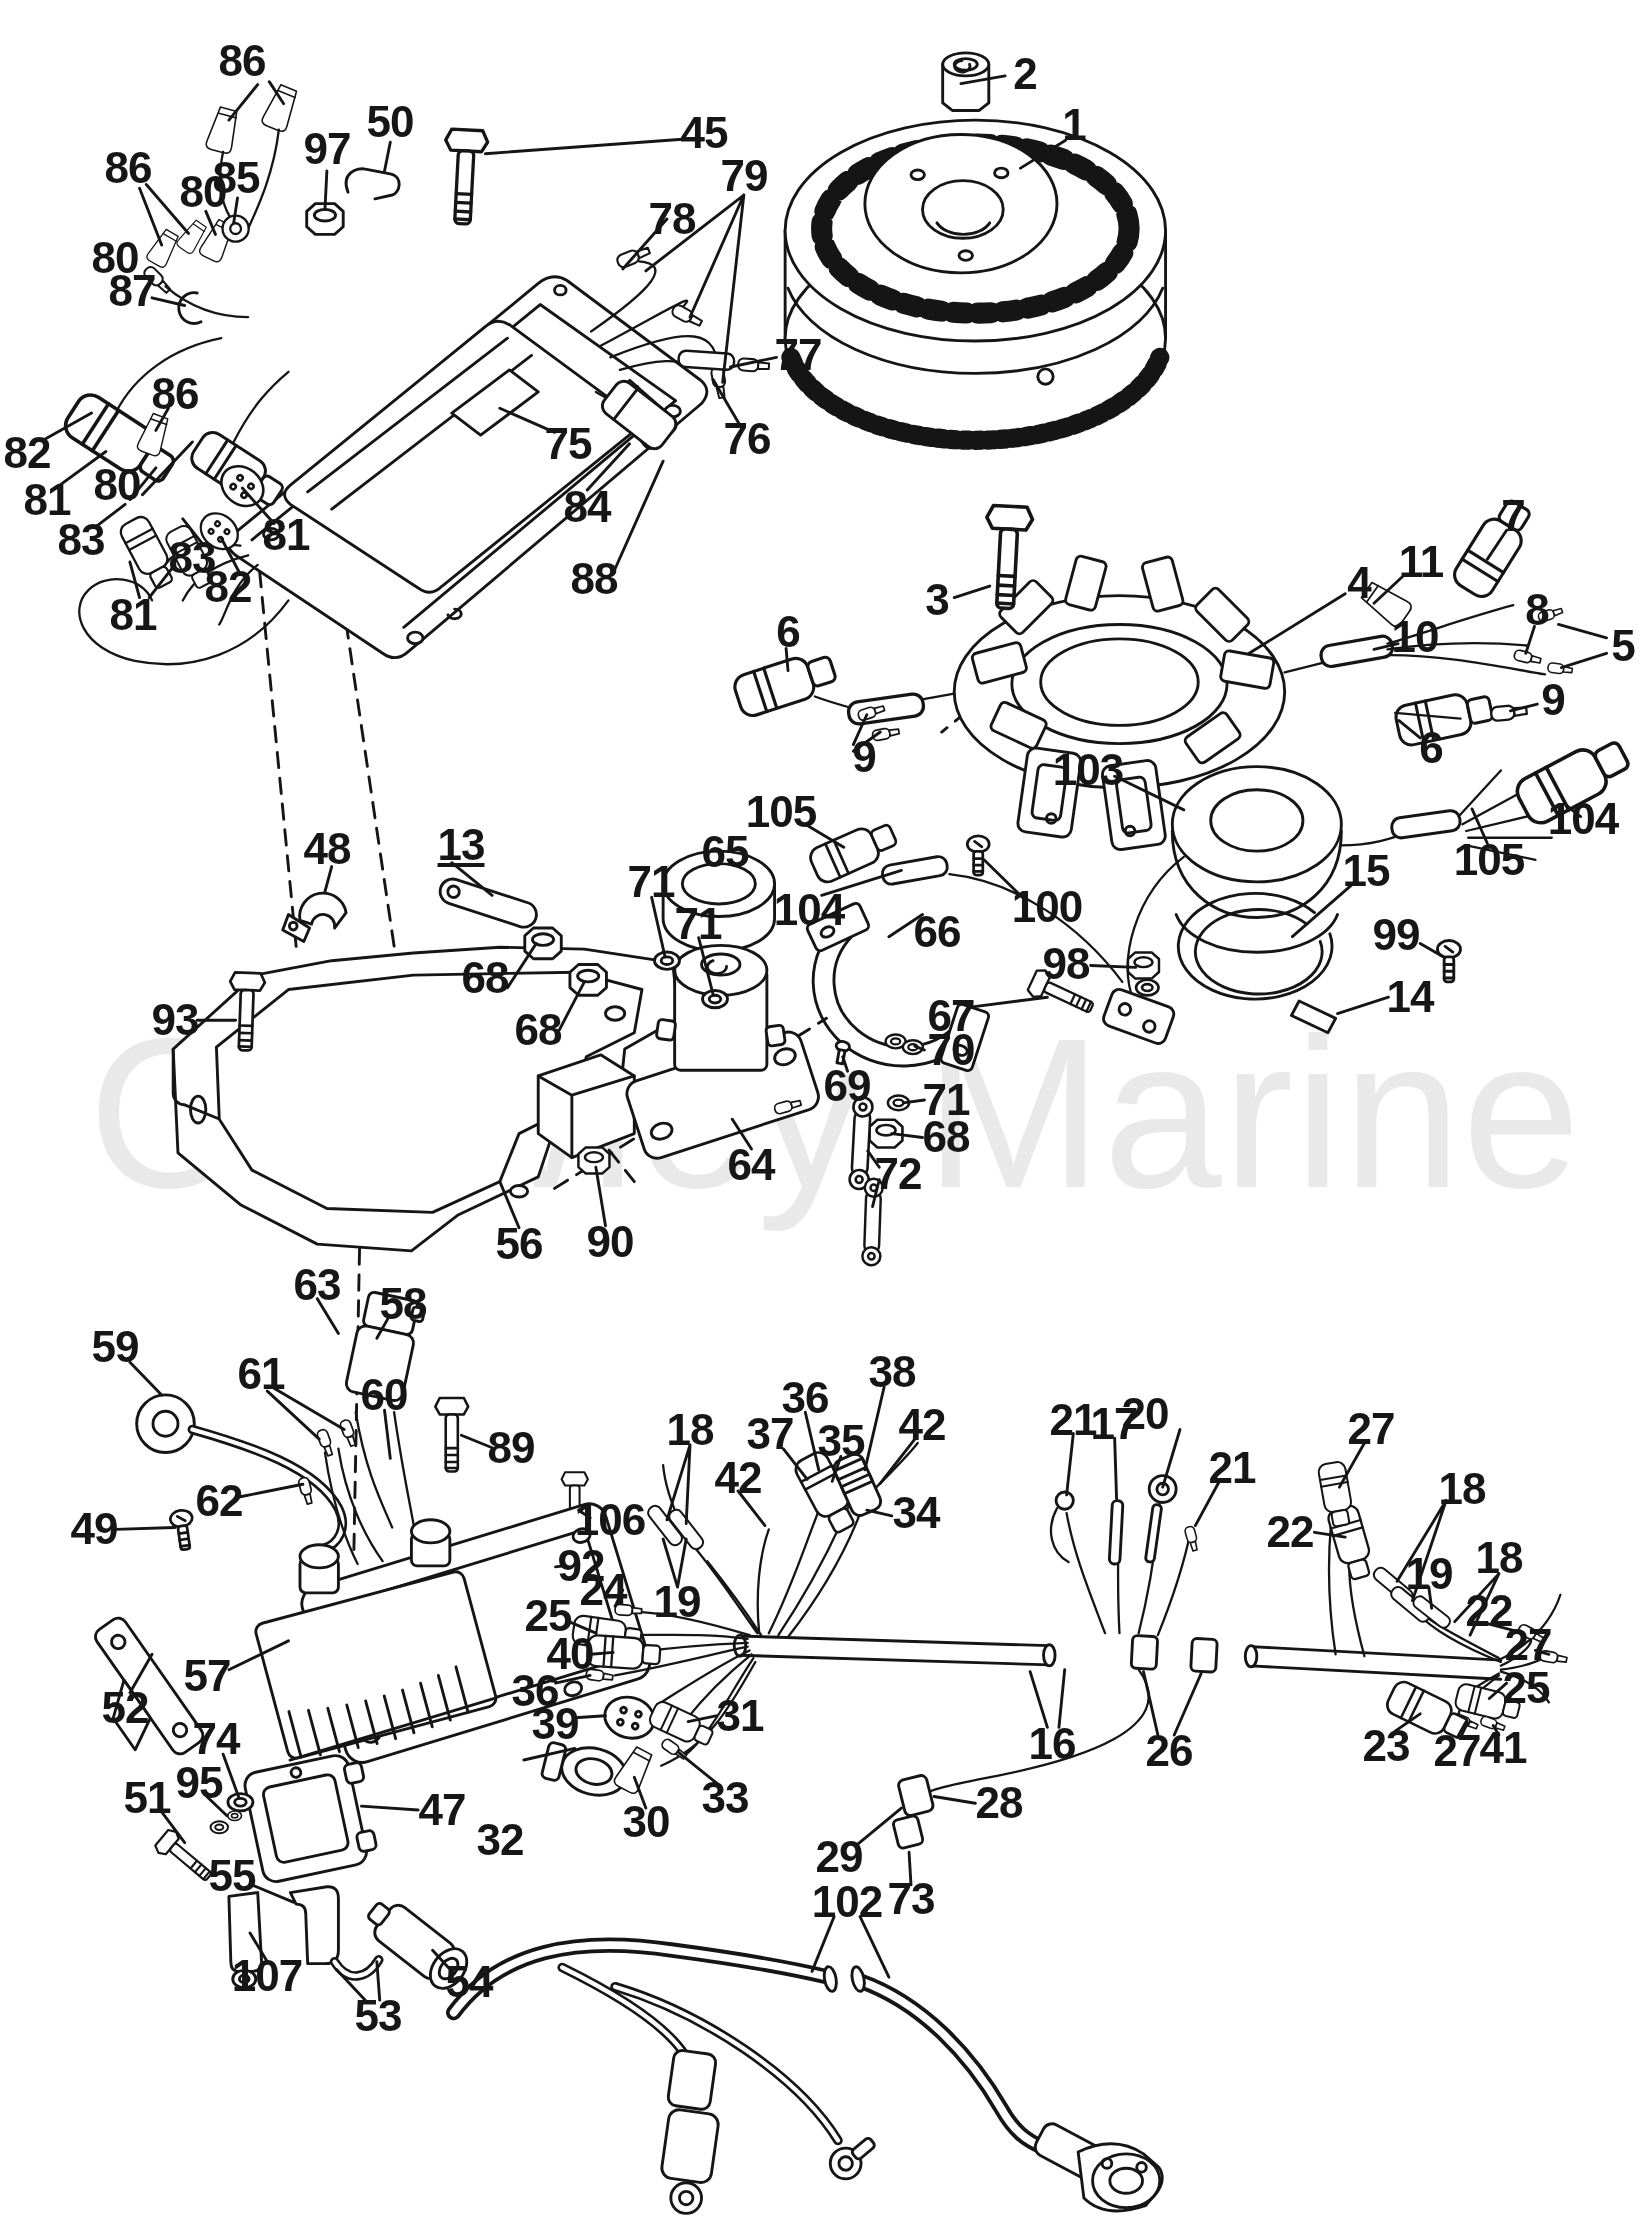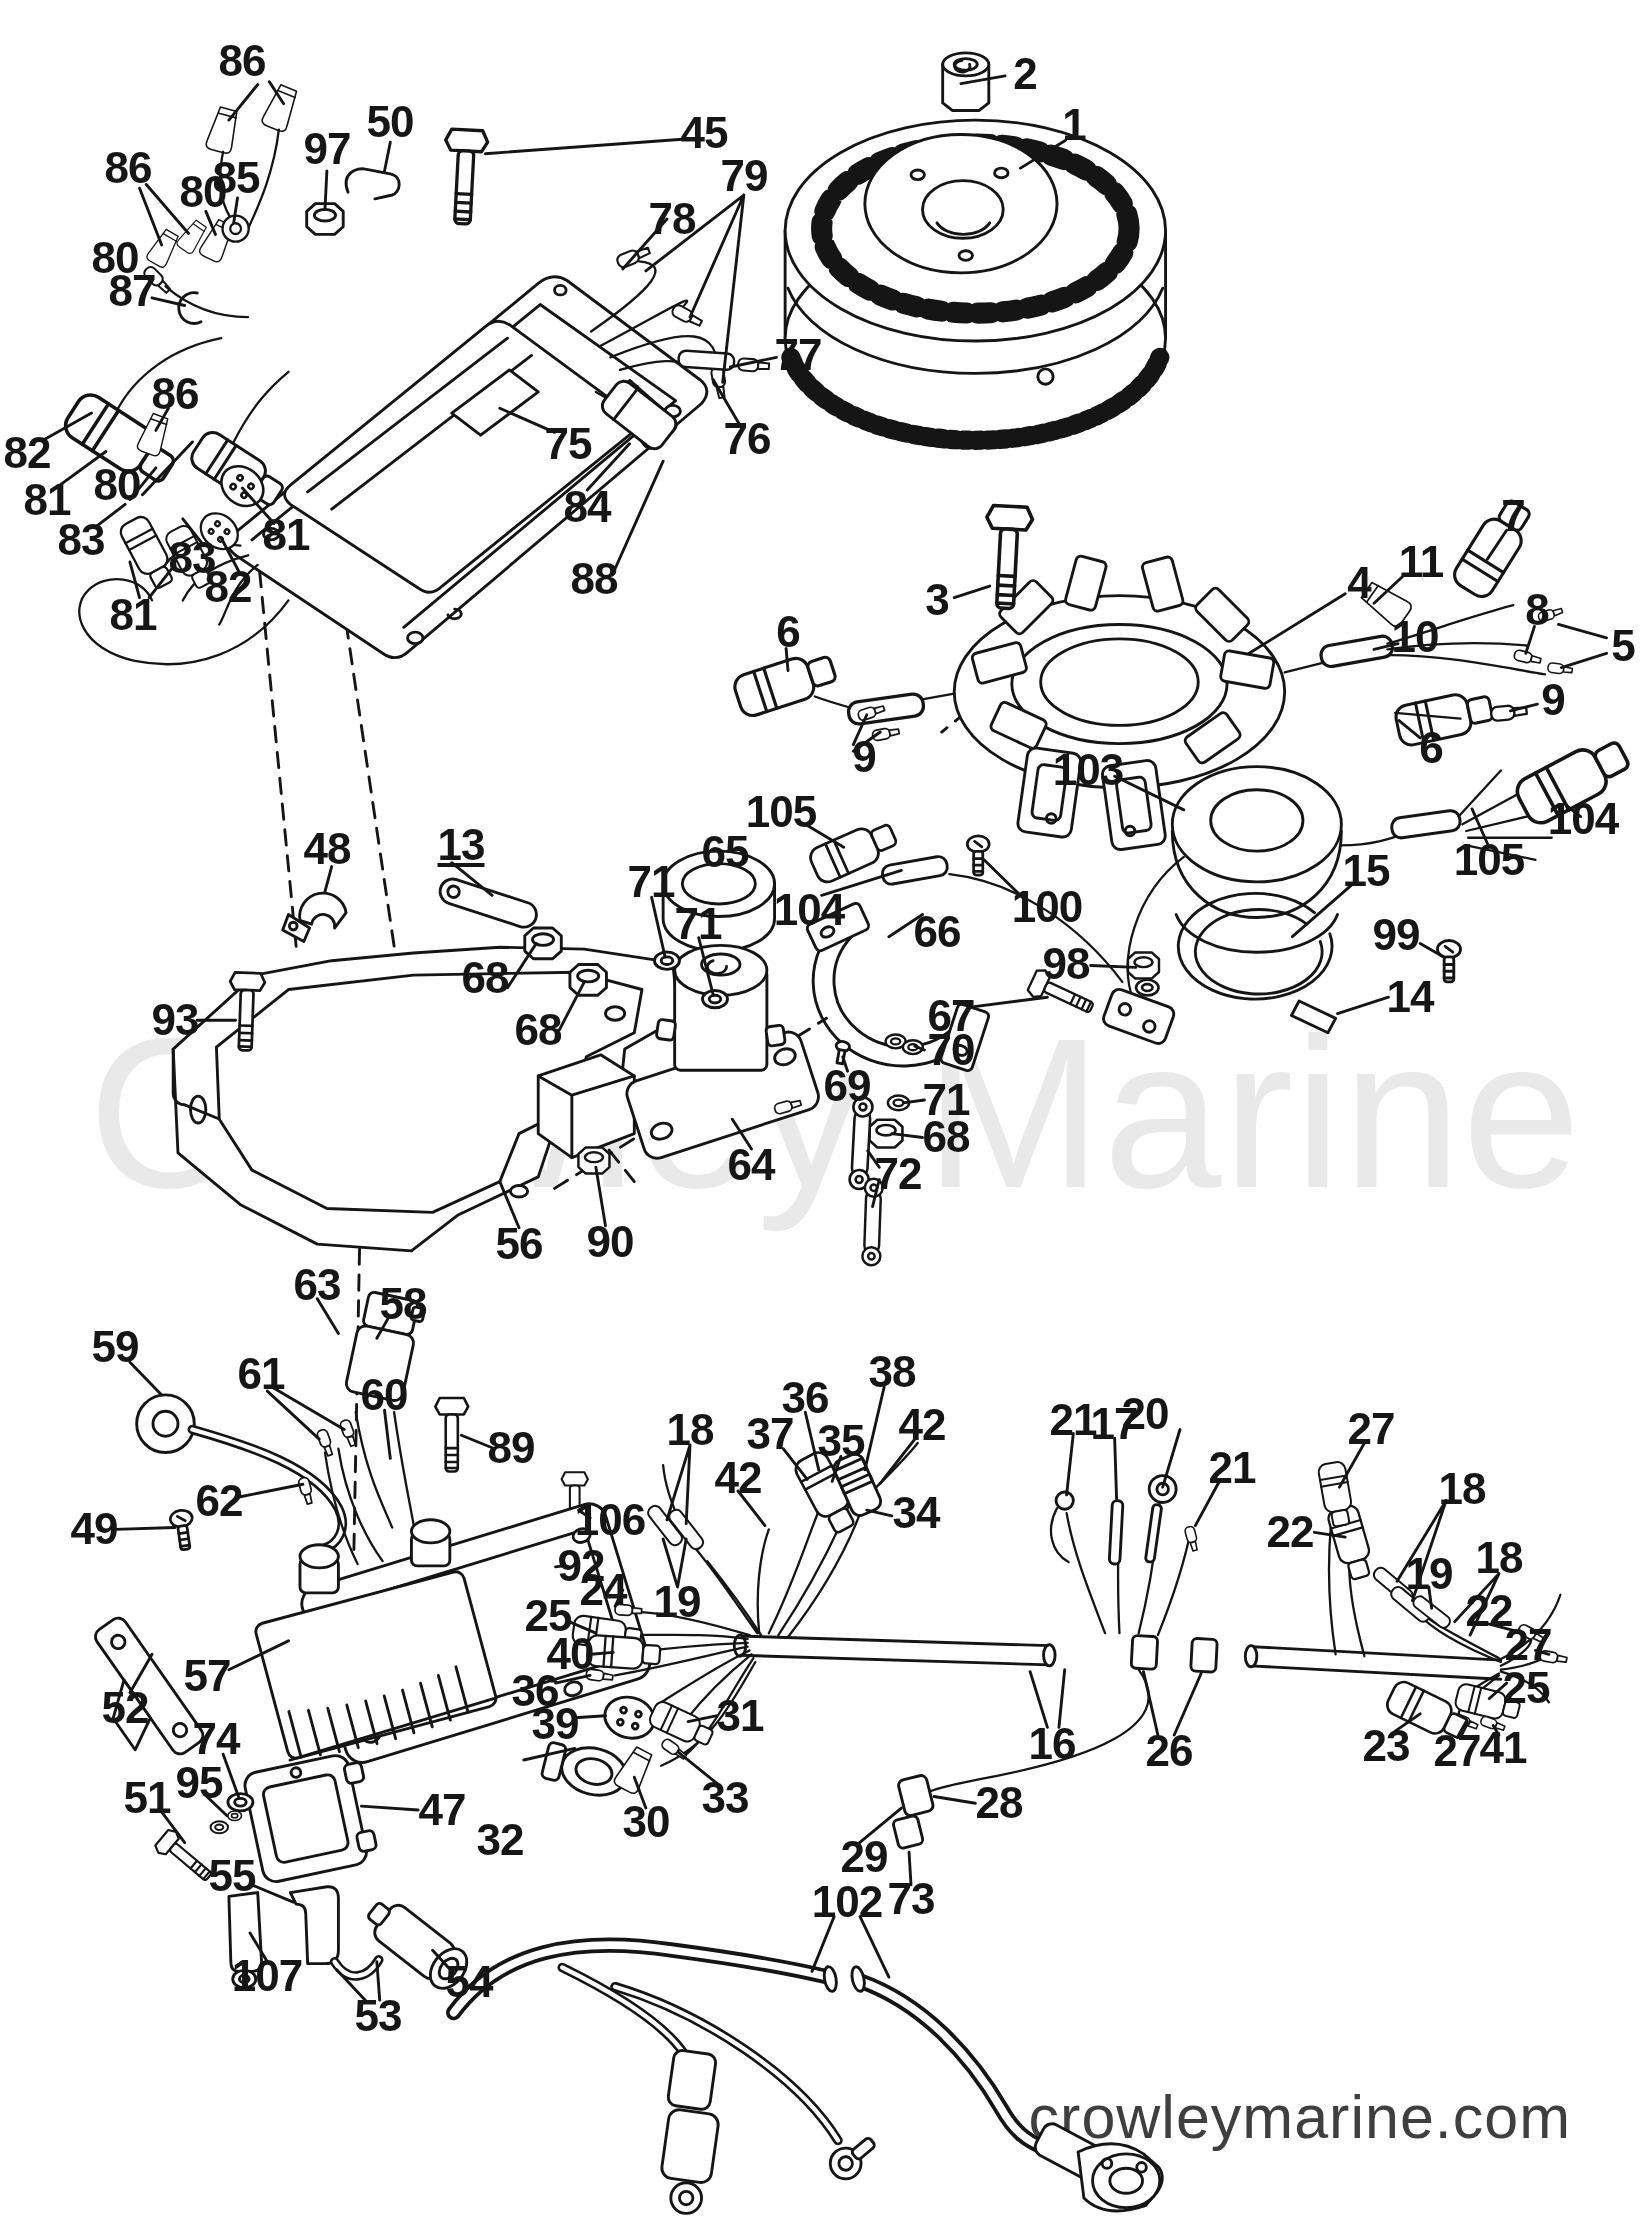--- a/index.html
+++ b/index.html
@@ -41,21 +41,20 @@
     font-weight:700; font-size:44px; letter-spacing:-1px;
     color:#161616; white-space:nowrap; line-height:1;
   }
 </style>
 </head>
 <body>
 
 <div class="stage">
 
   <div class="watermark">Crowley Marine</div>
-  <div class="site-credit">crowleymarine.com</div>
 
   <svg class="art" width="1650" height="2224" viewBox="0 0 1717 2315">
     <defs>
       <g id="sym-nut">
           <path class="wf" d="M-19 -8 L-10 -16 L10 -16 L19 -8 L19 8 L10 16 L-10 16 L-19 8 Z"></path>
           <ellipse class="wf" cx="0" cy="-4" rx="11" ry="6"></ellipse>
         </g>
       <g id="sym-washer">
           <ellipse class="wf" rx="13" ry="9"></ellipse>
           <ellipse class="wf" rx="6" ry="4"></ellipse>
@@ -541,21 +540,21 @@
       <div class="callout" style="left: 1489px; top: 1611px;">22</div>
       <div class="callout" style="left: 1386px; top: 1746px;">23</div>
       <div class="callout" style="left: 603px; top: 1574px; margin-top: 16px;">24</div>
       <div class="callout" style="left: 548px; top: 1616px;">25</div>
       <div class="callout" style="left: 1526px; top: 1688px;">25</div>
       <div class="callout" style="left: 1169px; top: 1751px;">26</div>
       <div class="callout" style="left: 1371px; top: 1429px;">27</div>
       <div class="callout" style="left: 1528px; top: 1645px;">27</div>
       <div class="callout" style="left: 1457px; top: 1751px;">27</div>
       <div class="callout" style="left: 999px; top: 1803px;">28</div>
-      <div class="callout" style="left: 839px; top: 1857px; margin-left: 25px;">29</div>
+      <div class="callout" style="left: 839px; top: 1857px;">29</div>
       <div class="callout" style="left: 646px; top: 1822px;">30</div>
       <div class="callout" style="left: 740px; top: 1716px;">31</div>
       <div class="callout" style="left: 500px; top: 1840px;">32</div>
       <div class="callout" style="left: 725px; top: 1798px;">33</div>
       <div class="callout" style="left: 916px; top: 1513px;">34</div>
       <div class="callout" style="left: 841px; top: 1441px;">35</div>
       <div class="callout" style="left: 805px; top: 1398px;">36</div>
       <div class="callout" style="left: 535px; top: 1691px;">36</div>
       <div class="callout" style="left: 770px; top: 1434px;">37</div>
       <div class="callout" style="left: 892px; top: 1372px;">38</div>

